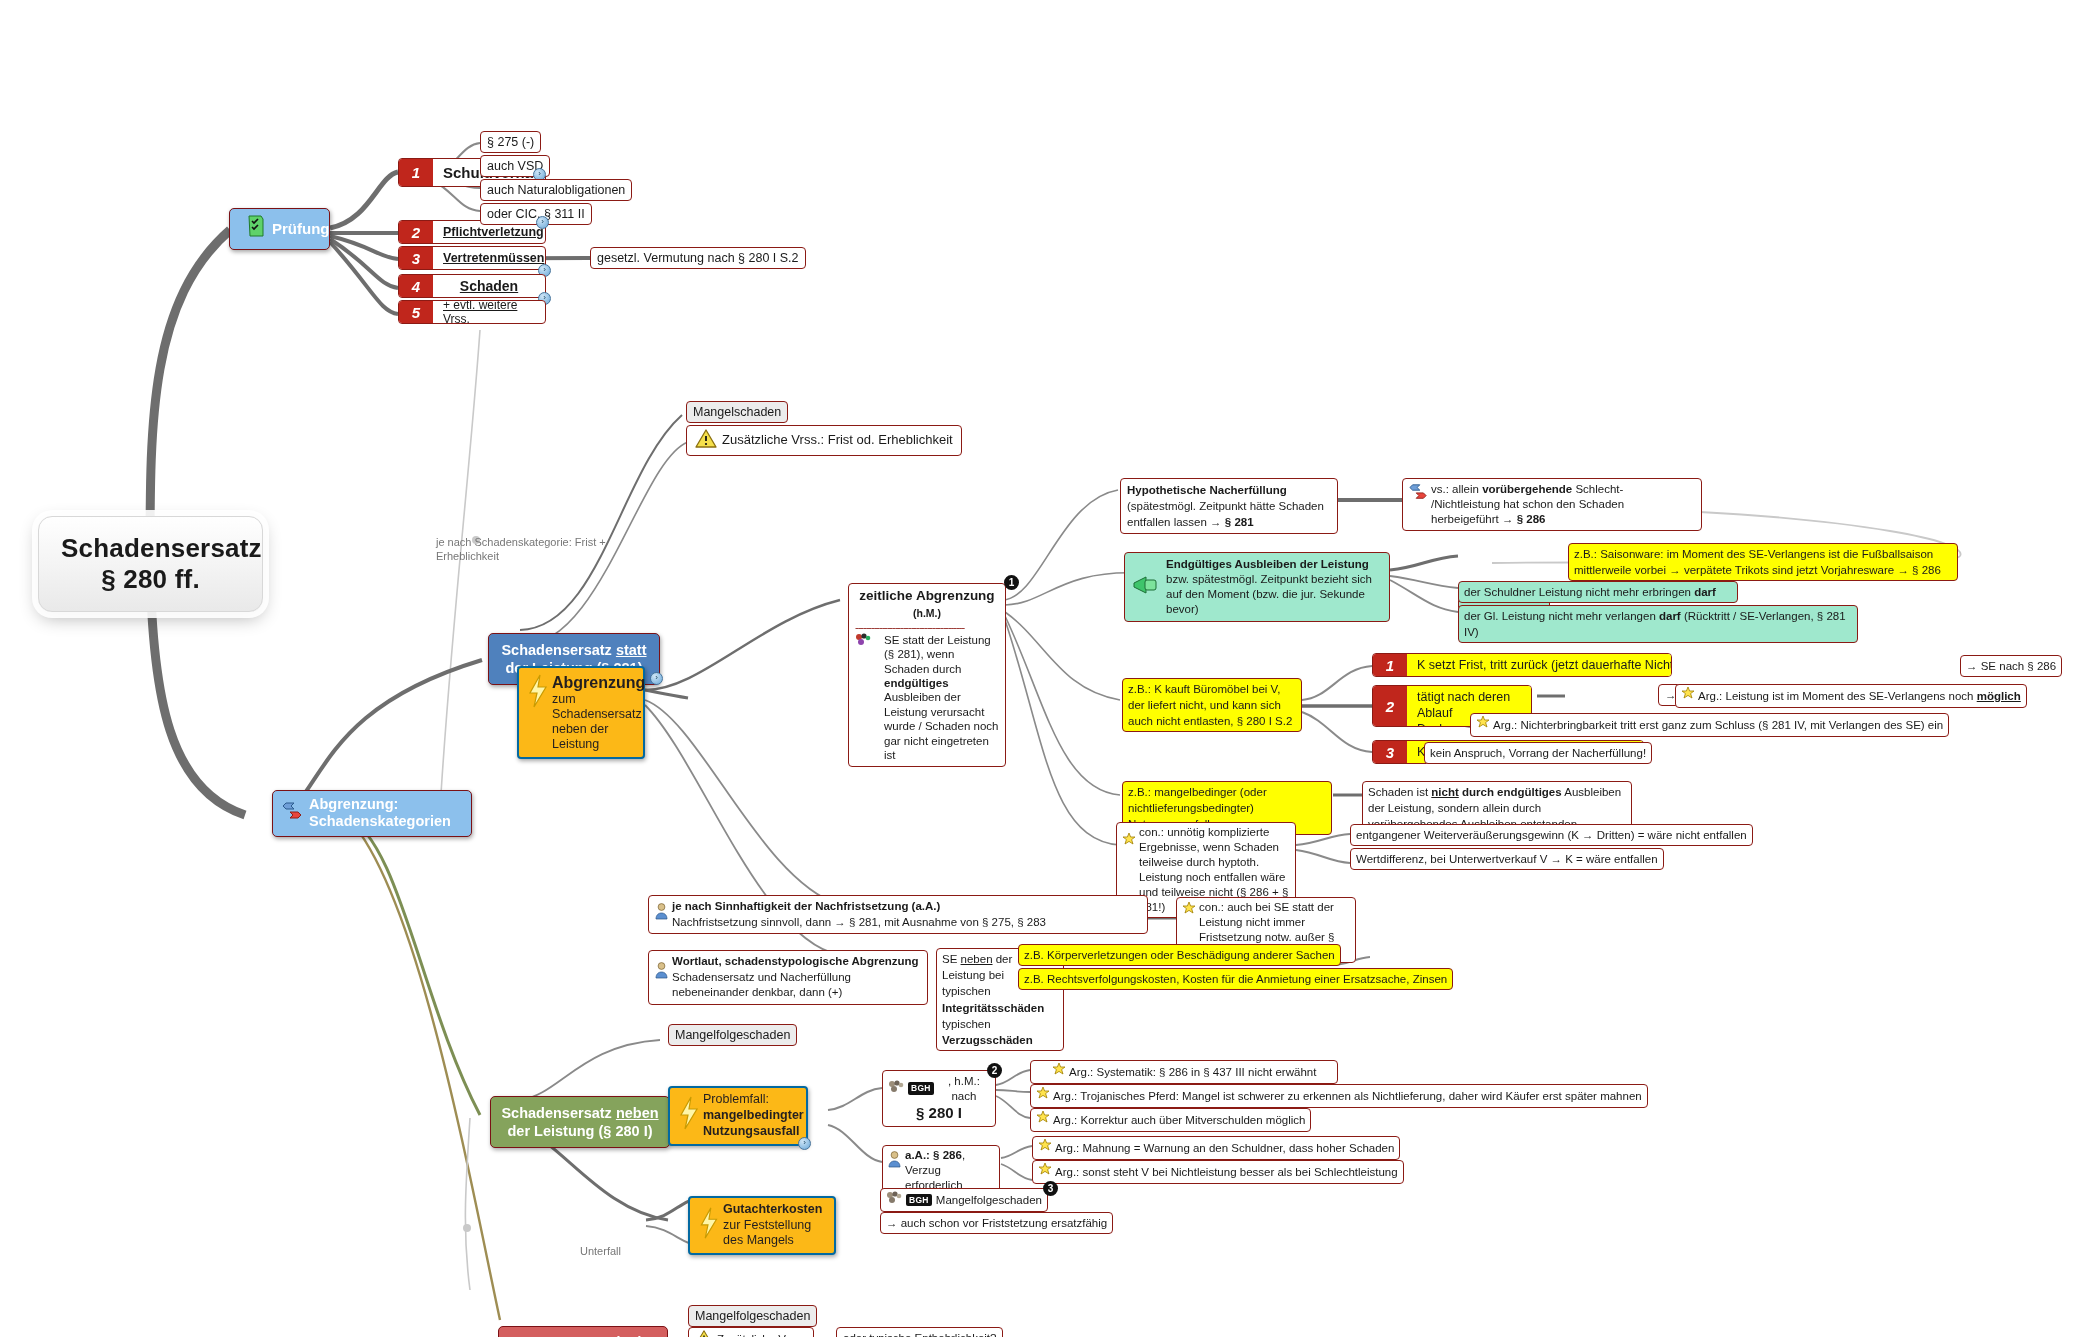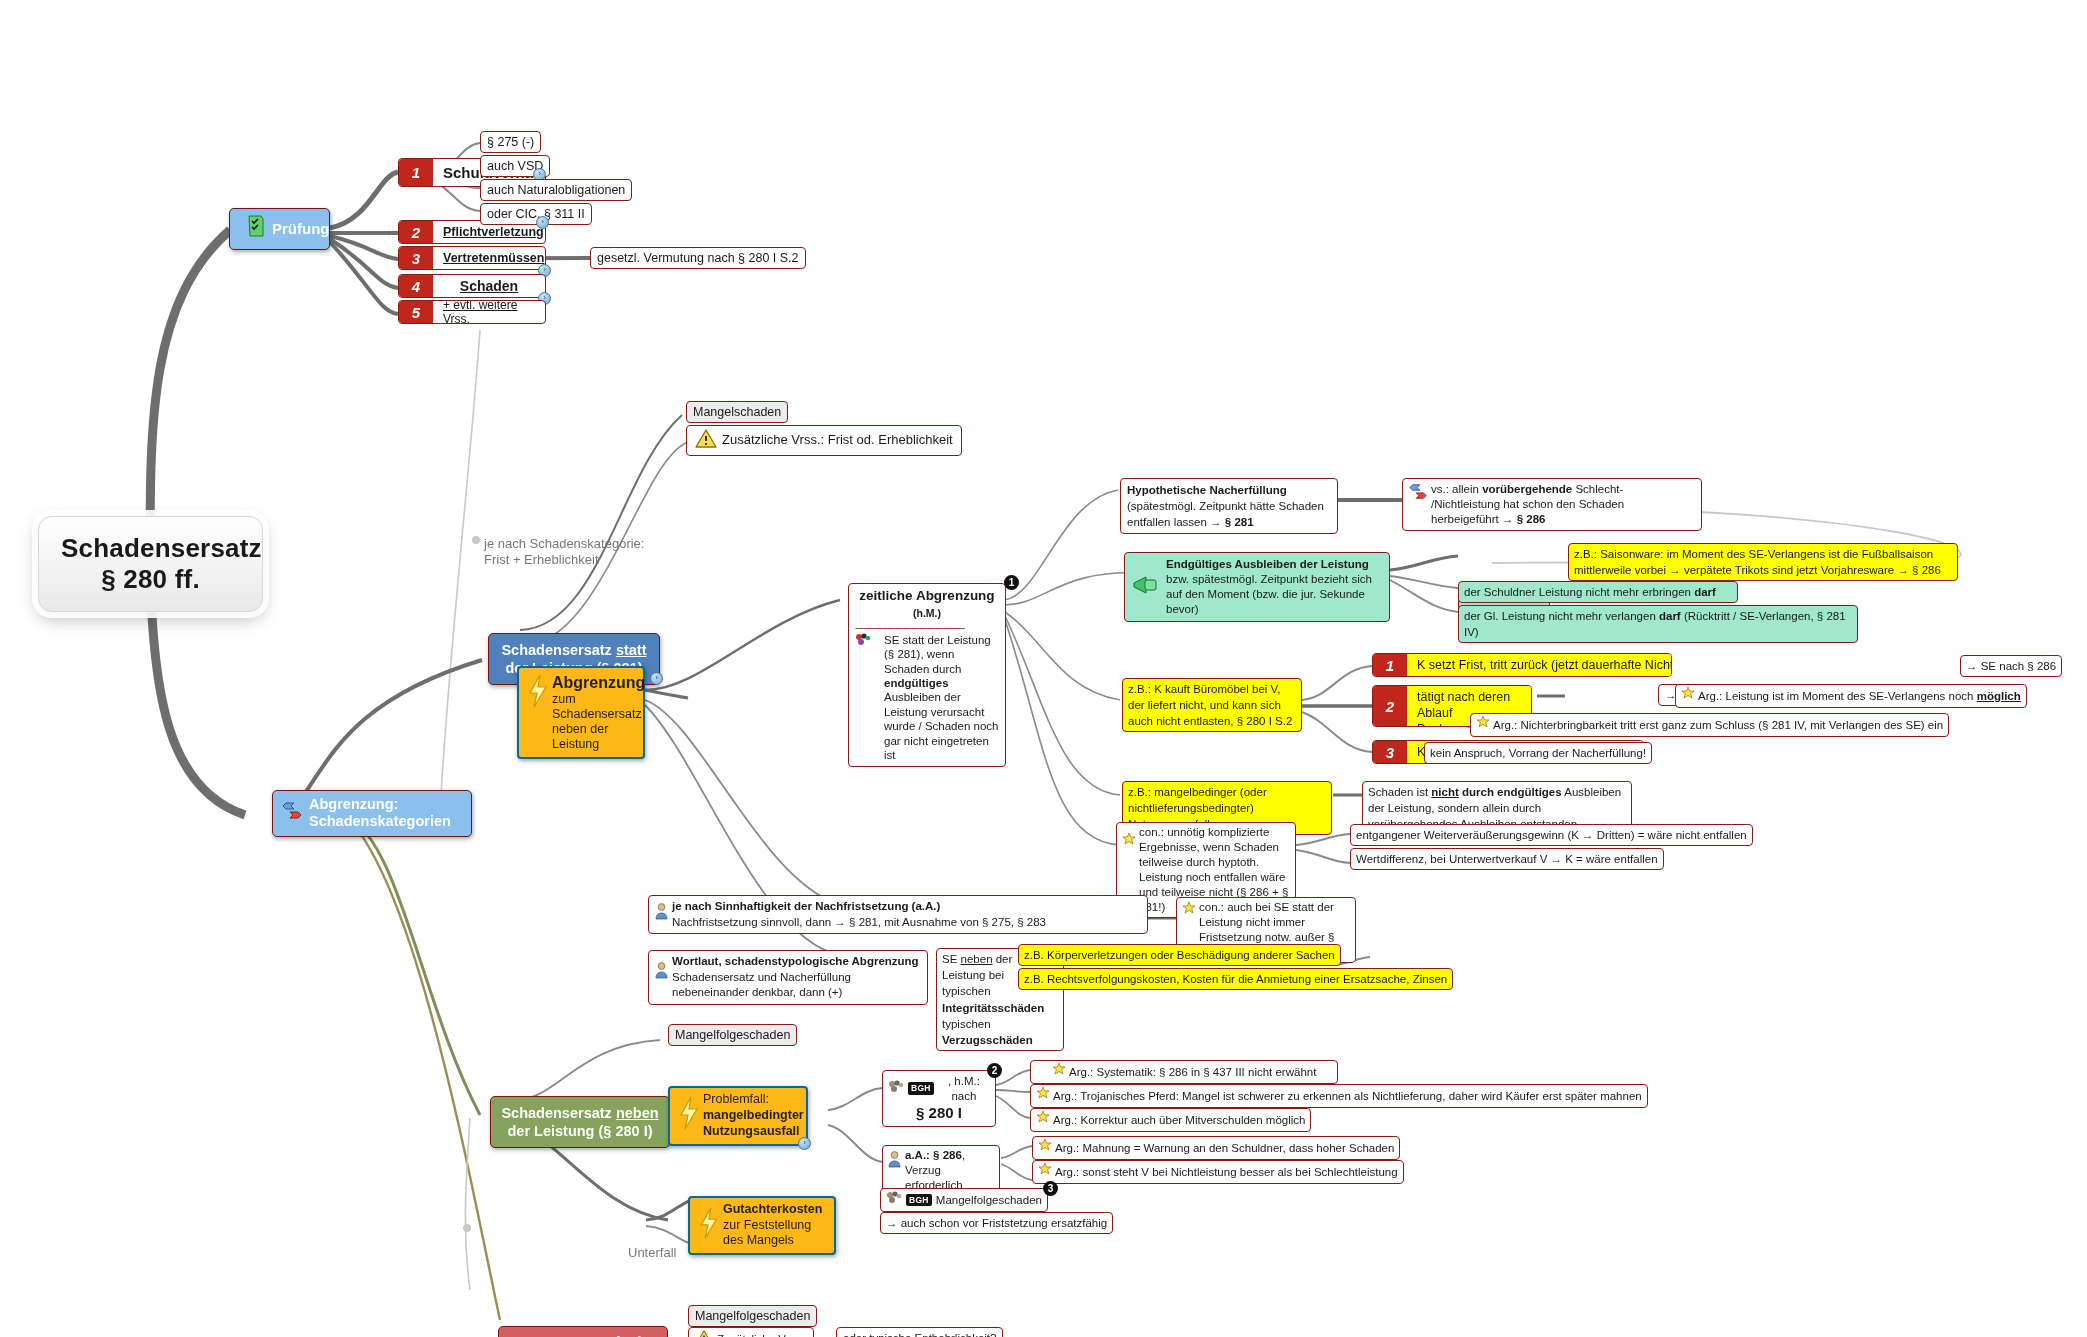--- a/index.html
+++ b/index.html
@@ -48,21 +48,21 @@
   .numrow.yellow .t{background:#ffff00;font-weight:normal;text-align:left;
              justify-content:flex-start;font-size:12.5px;}
   .numrow.small .t{font-size:12.5px;font-weight:normal;text-decoration:underline;}
 
   .hdr{font-weight:bold;}
   .dash{color:#8b1a14;letter-spacing:-1px;font-size:11px;line-height:6px;display:block;
         margin:2px 0 3px;}
   u{text-decoration:underline;}
 
   
-  .edgelbl{position:absolute;font-size:13px;color:#777;line-height:1.25;margin-left:48px;}
+  .edgelbl{position:absolute;font-size:11px;color:#777;line-height:1.25;}
 
   
   .icon{display:inline-block;vertical-align:middle;}
   .bullet-num{position:absolute;width:15px;height:15px;border-radius:50%;
       background:#111;color:#fff;font-size:10px;font-weight:bold;
       display:flex;align-items:center;justify-content:center;}
   .bgh{display:inline-block;background:#111;color:#fff;font-weight:bold;font-size:8.5px;
        padding:1px 3px;border-radius:2px;letter-spacing:.3px;vertical-align:middle;}
   .expander{position:absolute;width:11px;height:11px;border-radius:50%;
        background:radial-gradient(circle at 35% 30%,#cfe6f7,#6aa8d8);

